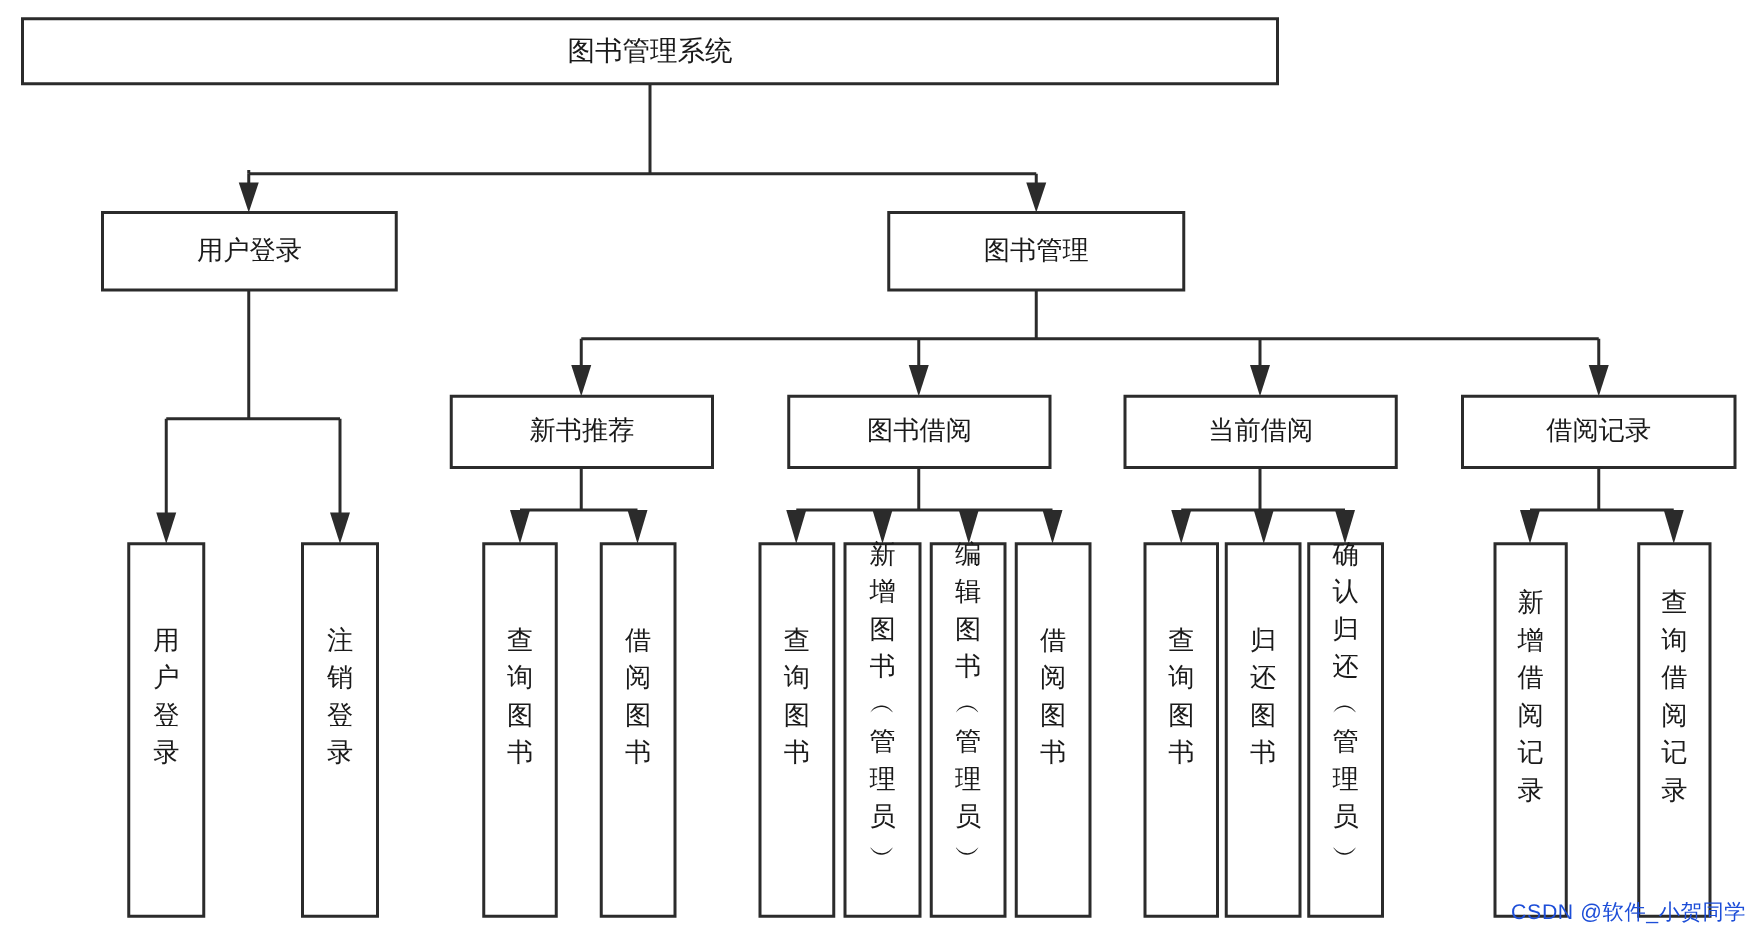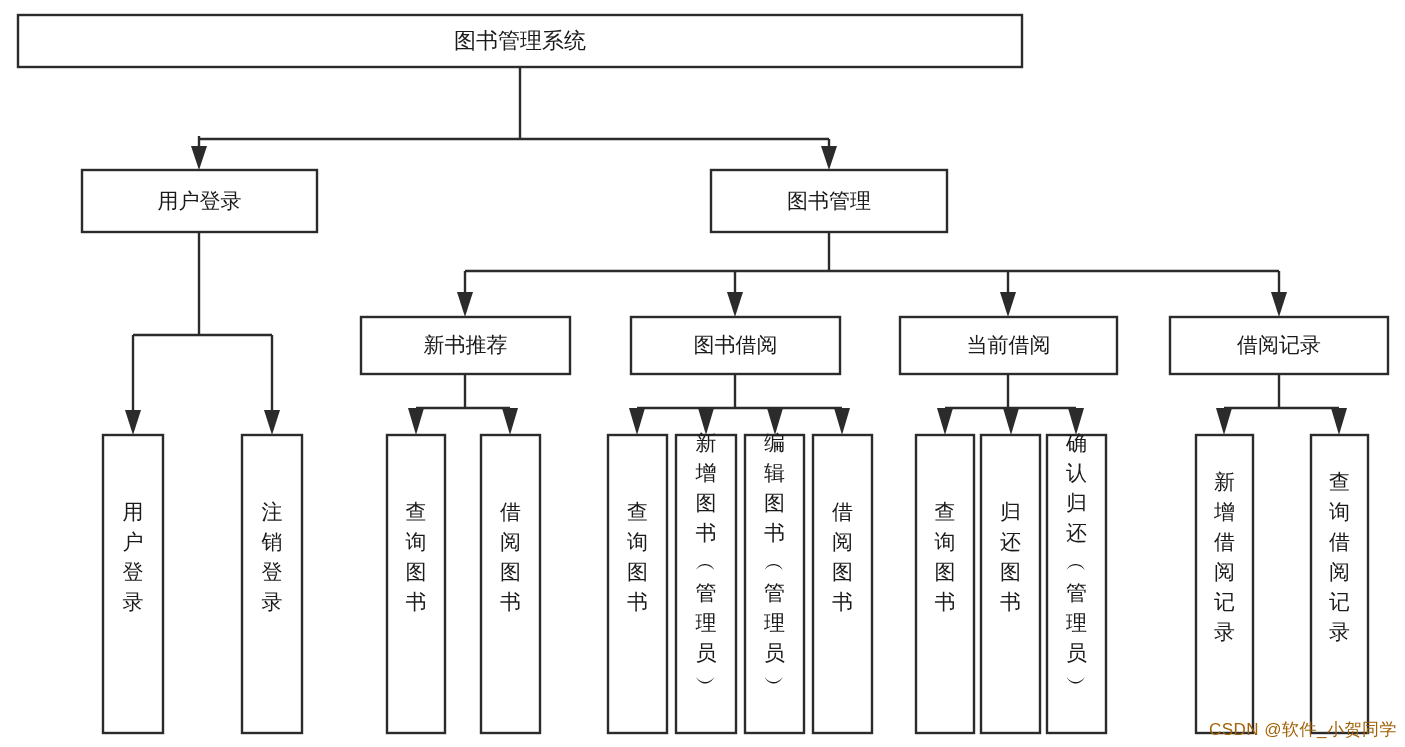--- a/index.html
+++ b/index.html
@@ -49,21 +49,21 @@
   .arrowhead {
     fill: #2b2b2b;
     stroke: none;
   }
   .watermark {
     position: absolute;
     right: 8px;
     bottom: 6px;
     font-family: "Liberation Sans", "DejaVu Sans", sans-serif;
     font-size: 17px;
-    color: #a16207;
+    color: #1d4ed8;
     letter-spacing: 0.5px;
     white-space: nowrap;
     pointer-events: none;
   }
 </style>
 </head>
 <body>
 
 <svg id="diagram" viewBox="0 0 1405 747" xmlns="http://www.w3.org/2000/svg">
 

